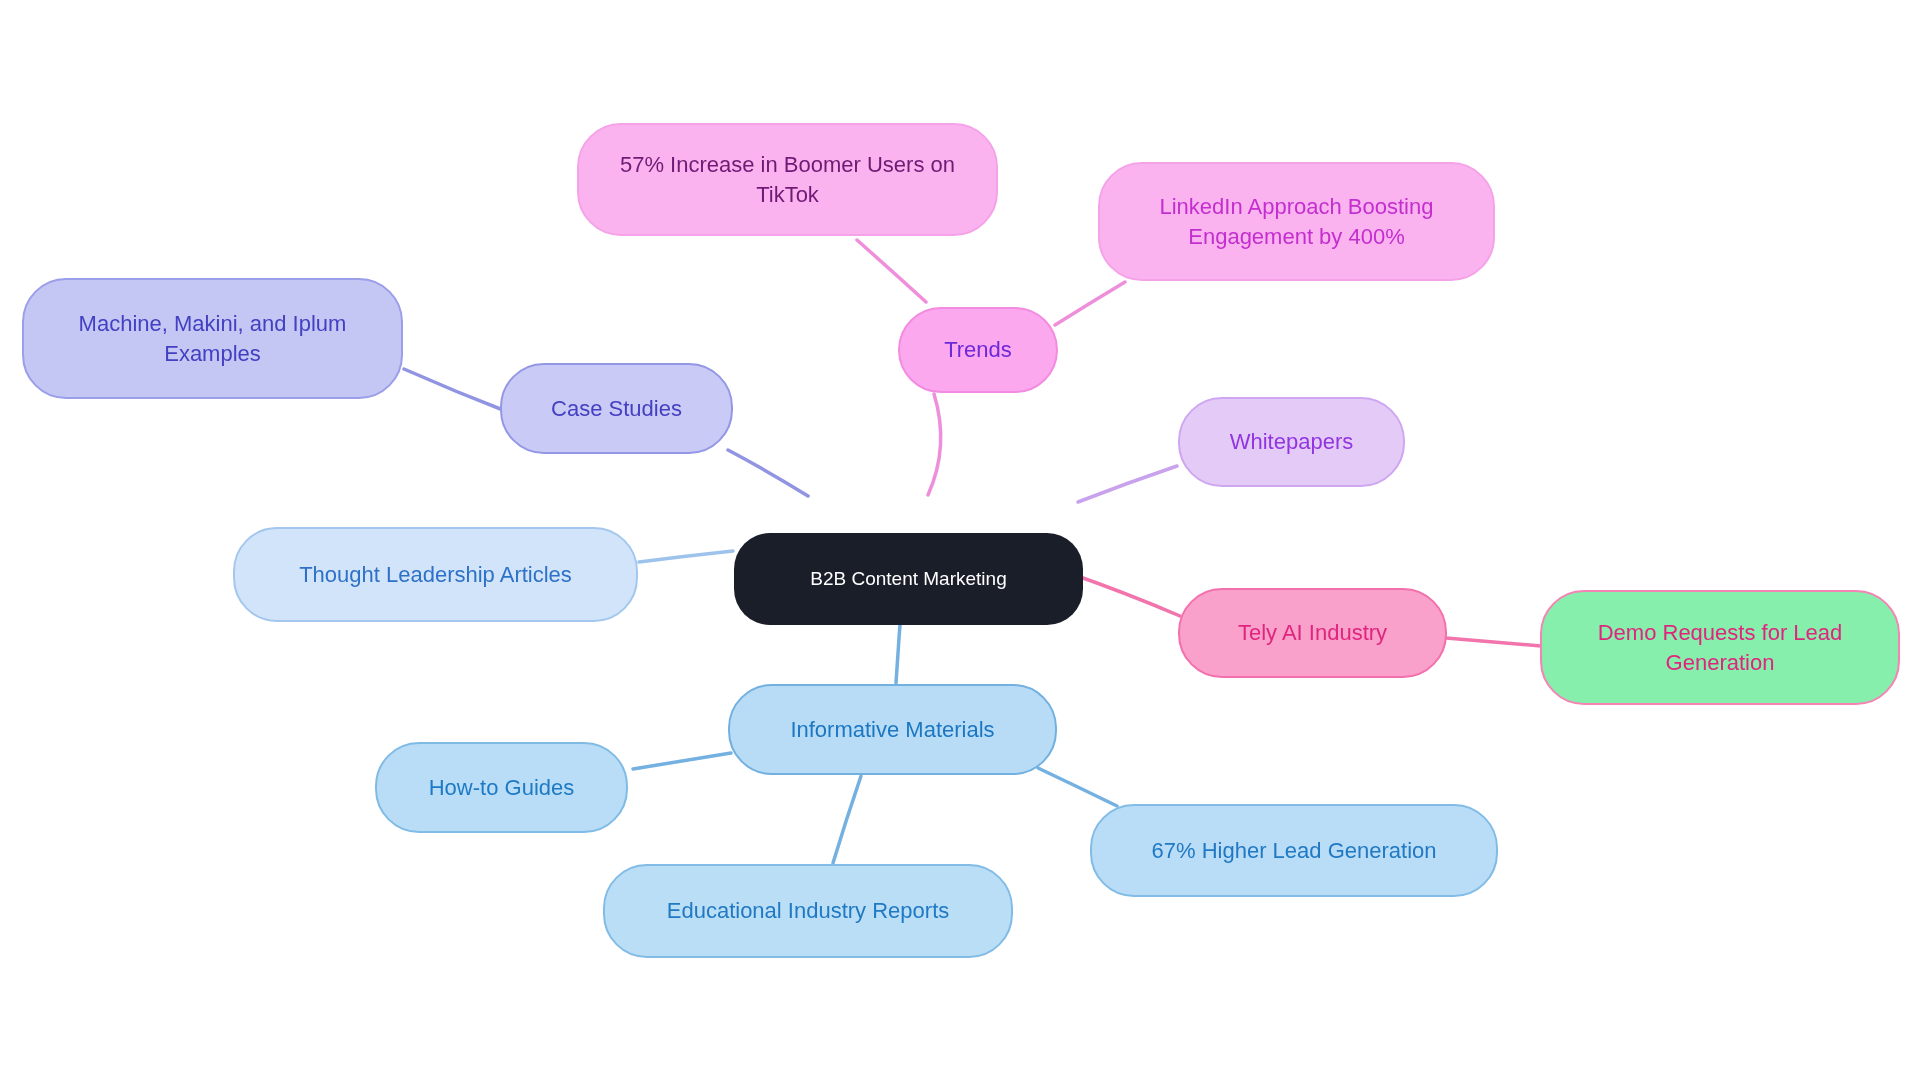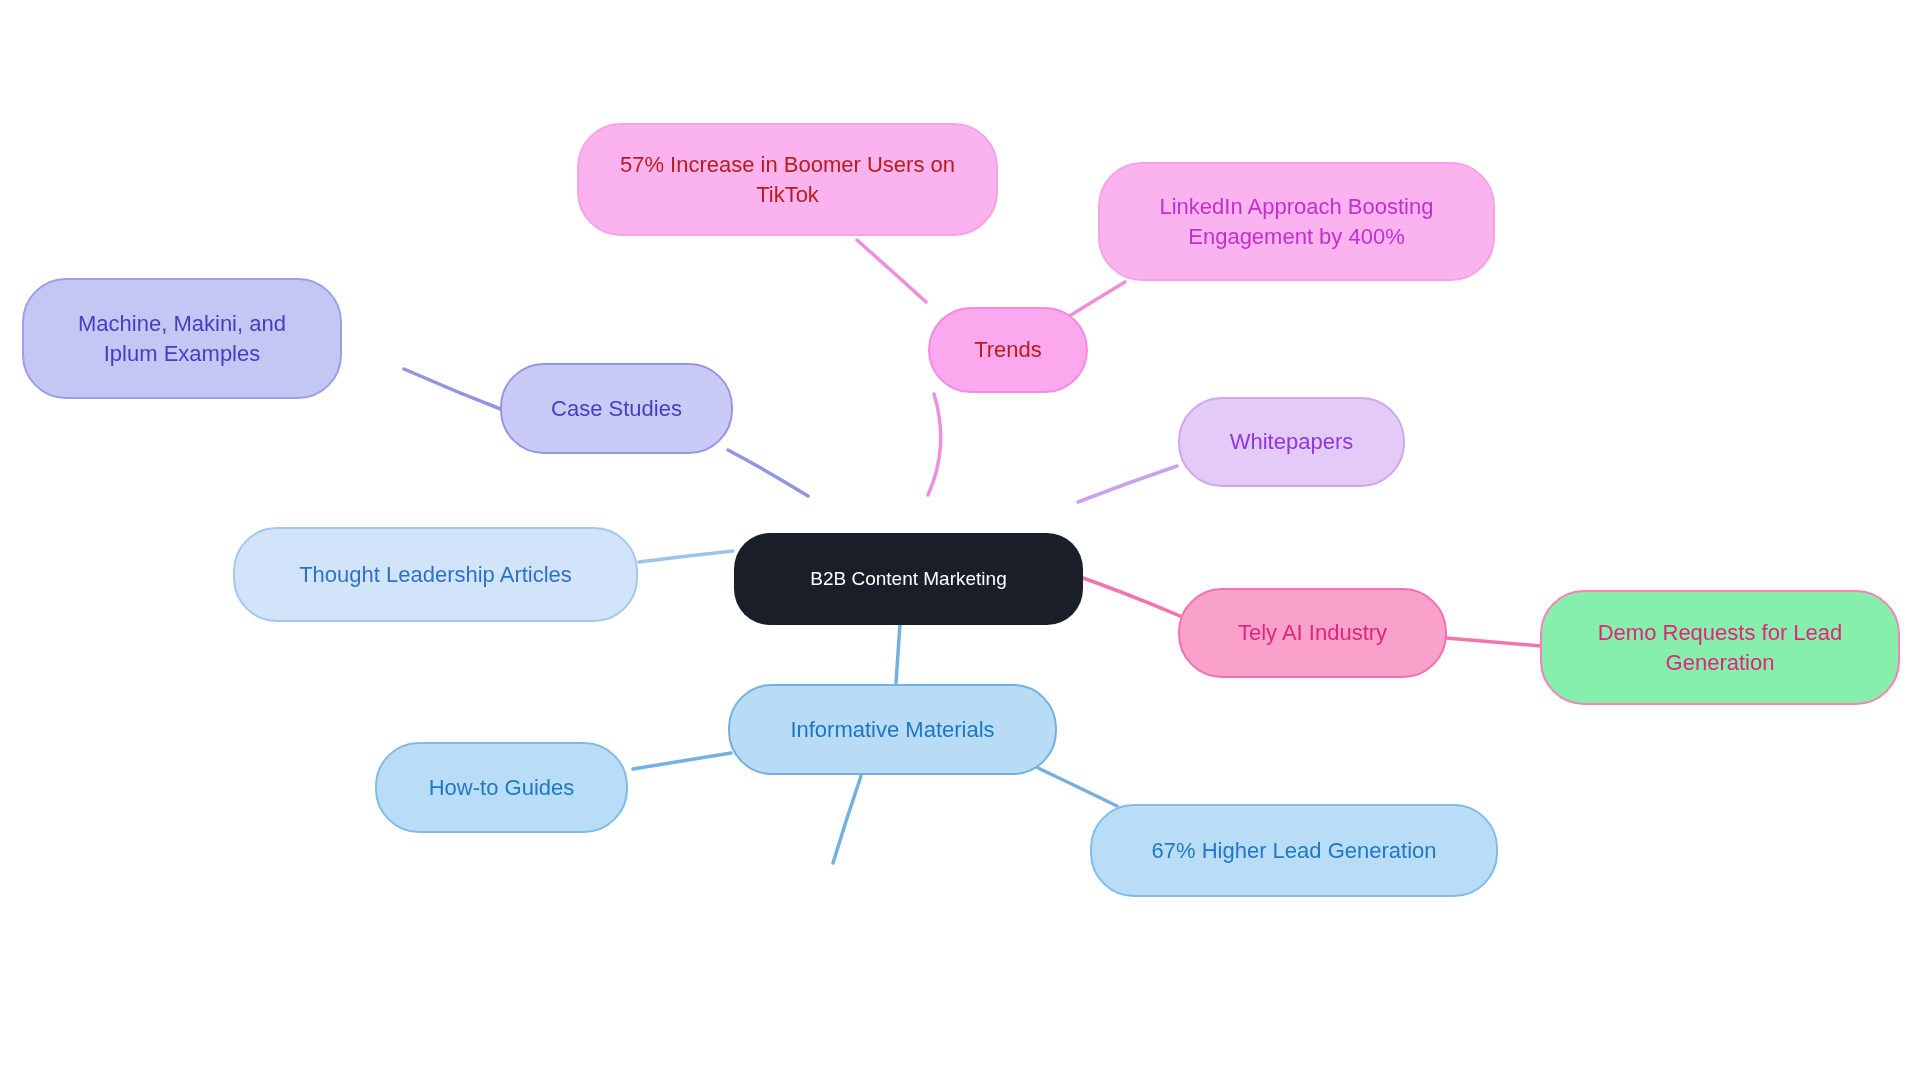--- a/index.html
+++ b/index.html
@@ -62,33 +62,33 @@
     <path d="M 1078 502 Q 1127 483 1177 466" style="stroke: rgb(201, 162, 238);"></path>
     <path d="M 733 551 Q 686 556 639 562" style="stroke: rgb(157, 195, 236);"></path>
     <path d="M 1066 572 Q 1124 592 1180 616" style="stroke: rgb(241, 117, 172);"></path>
     <path d="M 1446 638 Q 1494 642 1541 646" style="stroke: rgb(241, 117, 172);"></path>
     <path d="M 903 586 Q 899 635 896 683" style="stroke: rgb(116, 177, 225);"></path>
     <path d="M 731 753 Q 682 761 633 769" style="stroke: rgb(116, 177, 225);"></path>
     <path d="M 861 776 Q 846 820 833 863" style="stroke: rgb(116, 177, 225);"></path>
     <path d="M 1038 768 Q 1078 787 1117 806" style="stroke: rgb(116, 177, 225);"></path>
   </svg>
 
-  <div class="node" style="left: 577px; top: 123px; width: 421px; height: 113px; background: rgb(251, 179, 240); border-color: rgb(245, 163, 232); color: #b91c1c;">
+  <div class="node" style="left: 577px; top: 123px; width: 421px; height: 113px; background: rgb(251, 179, 240); border-color: rgb(245, 163, 232); color: #701a75;">
     <span>57% Increase in Boomer Users on TikTok</span>
   </div>
 
   <div class="node" style="left: 1098px; top: 162px; width: 397px; height: 119px; background: rgb(251, 179, 240); border-color: rgb(245, 163, 232); color: rgb(195, 47, 206);">
     <span>LinkedIn Approach Boosting Engagement by 400%</span>
   </div>
 
-  <div class="node" style="left: 928px; top: 307px; width: 160px; height: 86px; background: rgb(251, 168, 238); border-color: rgb(243, 139, 224); color: #b91c1c;">
+  <div class="node" style="left: 898px; top: 307px; width: 160px; height: 86px; background: rgb(251, 168, 238); border-color: rgb(243, 139, 224); color: #6d28d9;">
     <span>Trends</span>
   </div>
 
-  <div class="node" style="left: 22px; top: 278px; width: 320px; height: 121px; background: rgb(196, 198, 244); border-color: rgb(155, 158, 232); color: rgb(67, 64, 194);">
+  <div class="node" style="left: 22px; top: 278px; width: 381px; height: 121px; background: rgb(196, 198, 244); border-color: rgb(155, 158, 232); color: rgb(67, 64, 194);">
     <span>Machine, Makini, and Iplum Examples</span>
   </div>
 
   <div class="node" style="left: 500px; top: 363px; width: 233px; height: 91px; background: rgb(201, 202, 246); border-color: rgb(148, 151, 228); color: rgb(67, 64, 194);">
     <span>Case Studies</span>
   </div>
 
   <div class="node" style="left: 1178px; top: 397px; width: 227px; height: 90px; background: rgb(228, 203, 247); border-color: rgb(207, 166, 240); color: rgb(145, 53, 224);">
     <span>Whitepapers</span>
   </div>
@@ -110,18 +110,21 @@
   </div>
 
   <div class="node" style="left: 728px; top: 684px; width: 329px; height: 91px; background: rgb(184, 220, 246); border-color: rgb(114, 176, 224); color: rgb(28, 119, 195);">
     <span>Informative Materials</span>
   </div>
 
   <div class="node" style="left: 375px; top: 742px; width: 253px; height: 91px; background: rgb(185, 221, 247); border-color: rgb(128, 187, 229); color: rgb(30, 122, 196);">
     <span>How-to Guides</span>
   </div>
 
+  <div class="node" style="left: 603px; top: 864px; width: 410px; height: 94px; background: rgb(187, 222, 247); border-color: rgb(130, 188, 230); color: rgb(31, 121, 195);">
+    <span>Educational Industry Reports</span>
+  </div>
 
   <div class="node" style="left: 1090px; top: 804px; width: 408px; height: 93px; background: rgb(185, 221, 247); border-color: rgb(130, 188, 230); color: rgb(32, 121, 194);">
     <span>67% Higher Lead Generation</span>
   </div>
 
 </div>
 
 </body></html>

